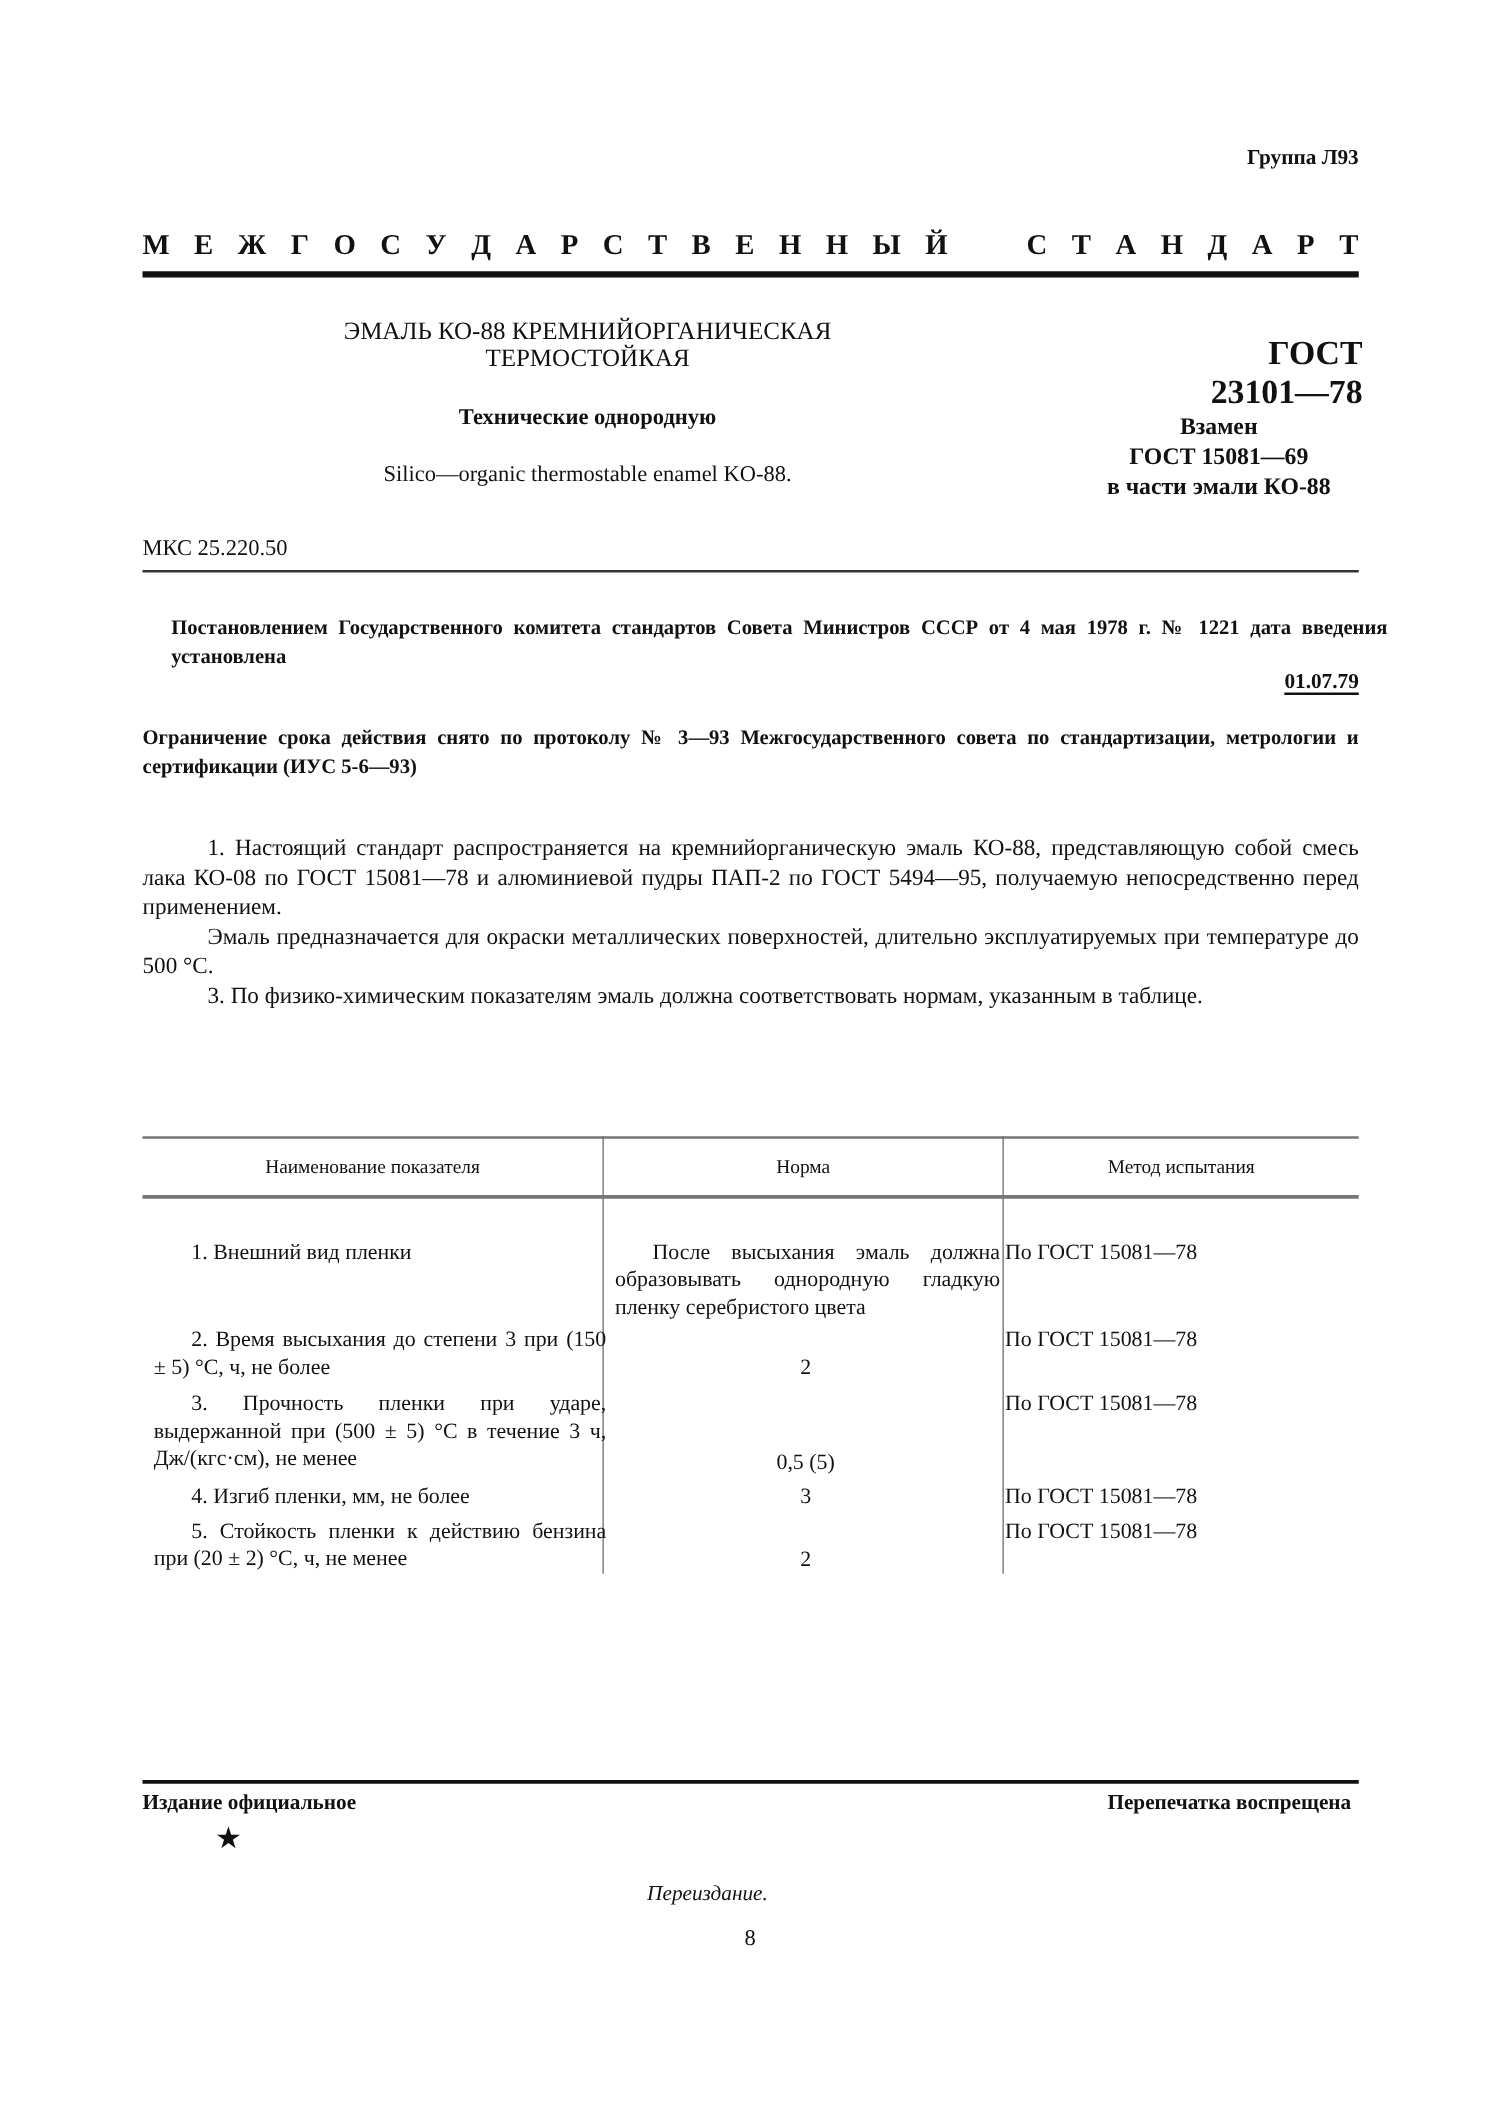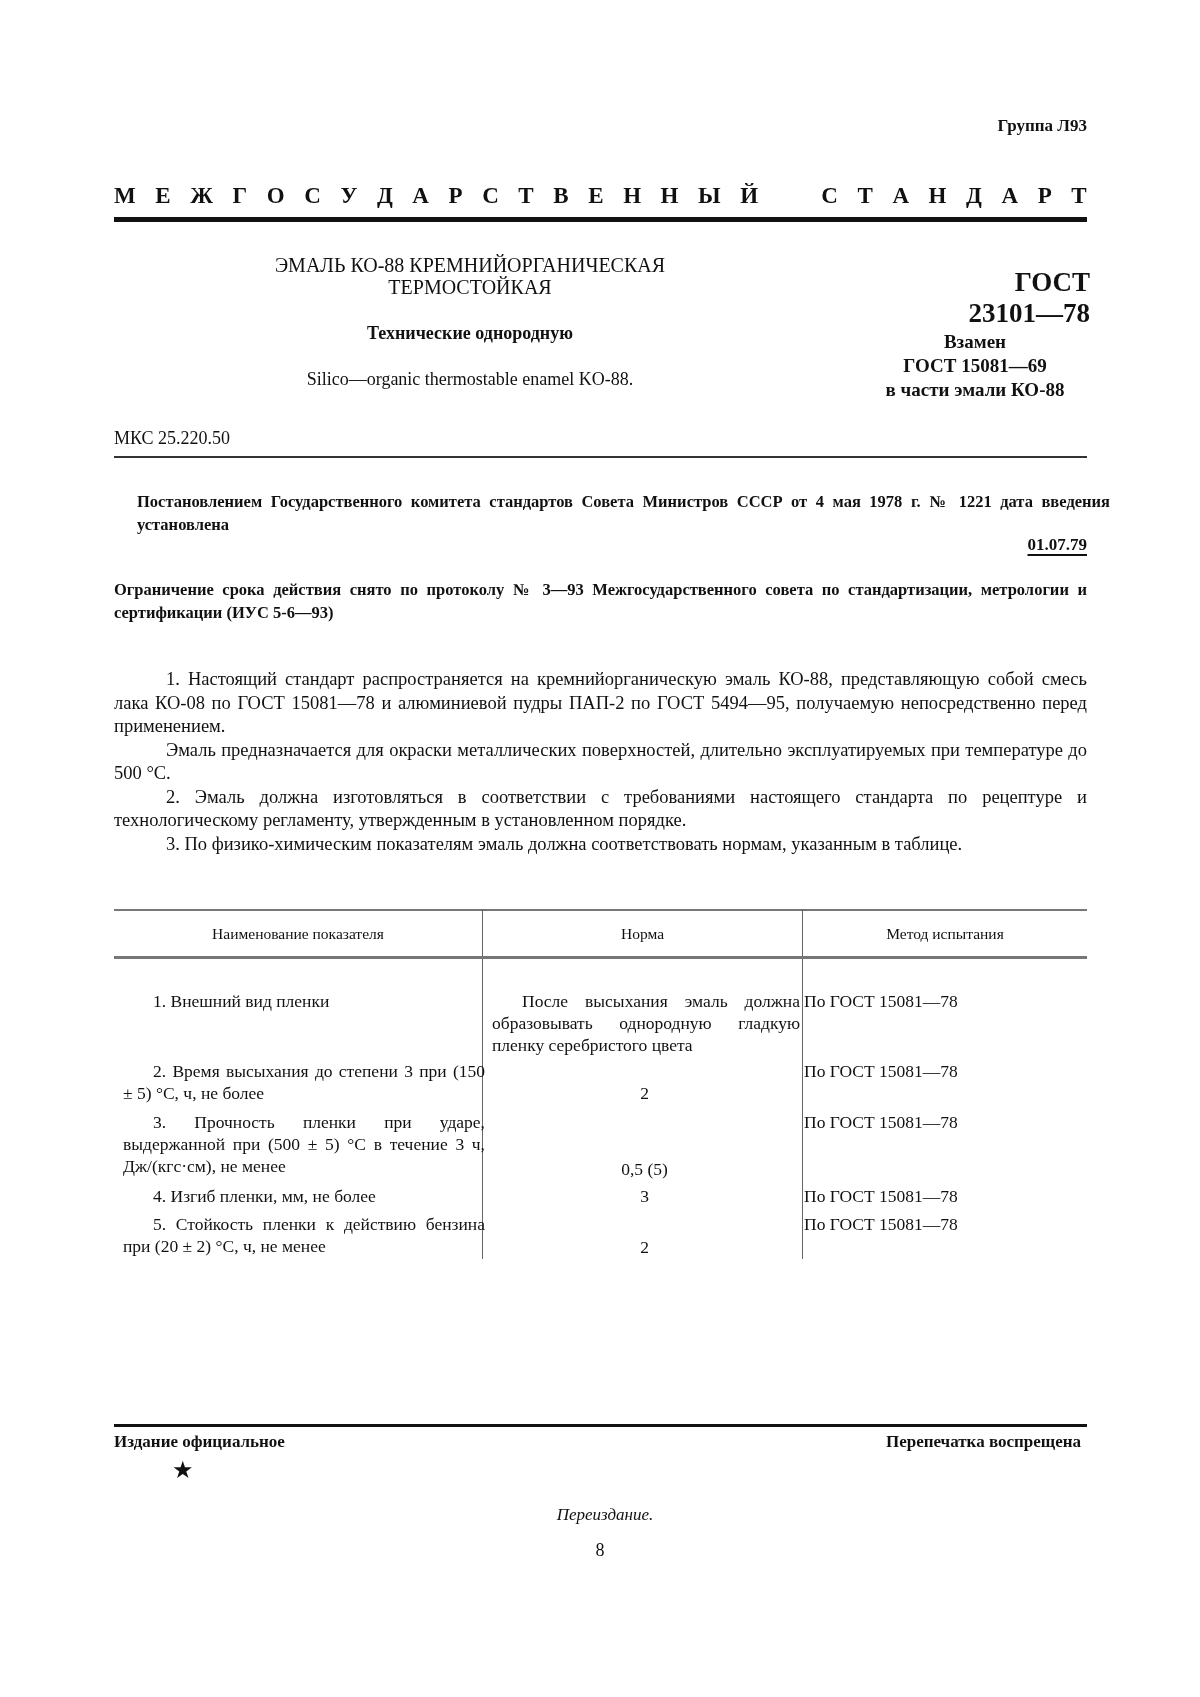--- a/index.html
+++ b/index.html
@@ -32,21 +32,21 @@
   .c1 { left:9px; width:362px; text-align:justify; }
   .c1 .ind { text-indent:30px; }
   .c2 { left:372px; width:317px; text-align:center; }
   .c3 { left:690px; width:283px; }
   .c3 span { }
   .c2j { text-align:justify; text-indent:30px; }
   .rule-foot { left:114px; width:973px; height:3px; background:#111; top:1424px; }
   .foot-left { top:1432px; left:114px; font-size:17px; font-weight:bold; }
   .foot-right { top:1432px; right:119px; font-size:17px; font-weight:bold; }
   .star { top:1456px; left:172px; font-size:24px; }
-  .reissue { top:1505px; left:0; width:1132px; text-align:center; font-size:17px; font-style:italic;padding-left:39px; }
+  .reissue { top:1505px; left:0; width:1132px; text-align:center; font-size:17px; font-style:italic; }
   .pagenum { top:1540px; left:0; width:1200px; text-align:center; font-size:18px; }
 </style>
 </head>
 <body>
 
 <div class="abs group">Группа Л93</div>
 
 <div class="abs banner" id="banner">
     <span>М</span>
     <span>Е</span>
@@ -100,21 +100,20 @@
 <div class="abs mks">МКС 25.220.50</div>
 <div class="abs rule-mid"></div>
 
 <div class="abs decree">Постановлением Государственного комитета стандартов Совета Министров СССР от 4 мая 1978 г. № 1221 дата введения установлена</div>
 <div class="abs intro-date">01.07.79</div>
 <div class="abs limit">Ограничение срока действия снято по протоколу № 3—93 Межгосударственного совета по стандартизации, метрологии и сертификации (ИУС 5-6—93)</div>
 
 <div class="abs body-text">
   <p>1. Настоящий стандарт распространяется на кремнийорганическую эмаль КО-88, представляющую собой смесь лака КО-08 по ГОСТ 15081—78 и алюминиевой пудры ПАП-2 по ГОСТ 5494—95, получаемую непосредственно перед применением.</p>
   <p>Эмаль предназначается для окраски металлических поверхностей, длительно эксплуатируемых при температуре до 500 °С.</p>
-  <p>2. Эмаль должна изготовляться в соответствии с требованиями настоящего стандарта по рецептуре и технологическому регламенту, утвержденным в установленном порядке.</p>
   <p>3. По физико-химическим показателям эмаль должна соответствовать нормам, указанным в таблице.</p>
 </div>
 
 <div class="abs tbl">
   <div class="tbl-top"></div>
   <div class="vline" style="left:368px;"></div>
   <div class="vline" style="left:688px;"></div>
   <div class="hcell" style="left:0;width:368px;">Наименование показателя</div>
   <div class="hcell" style="left:369px;width:319px;">Норма</div>
   <div class="hcell" style="left:689px;width:284px;">Метод испытания</div>

